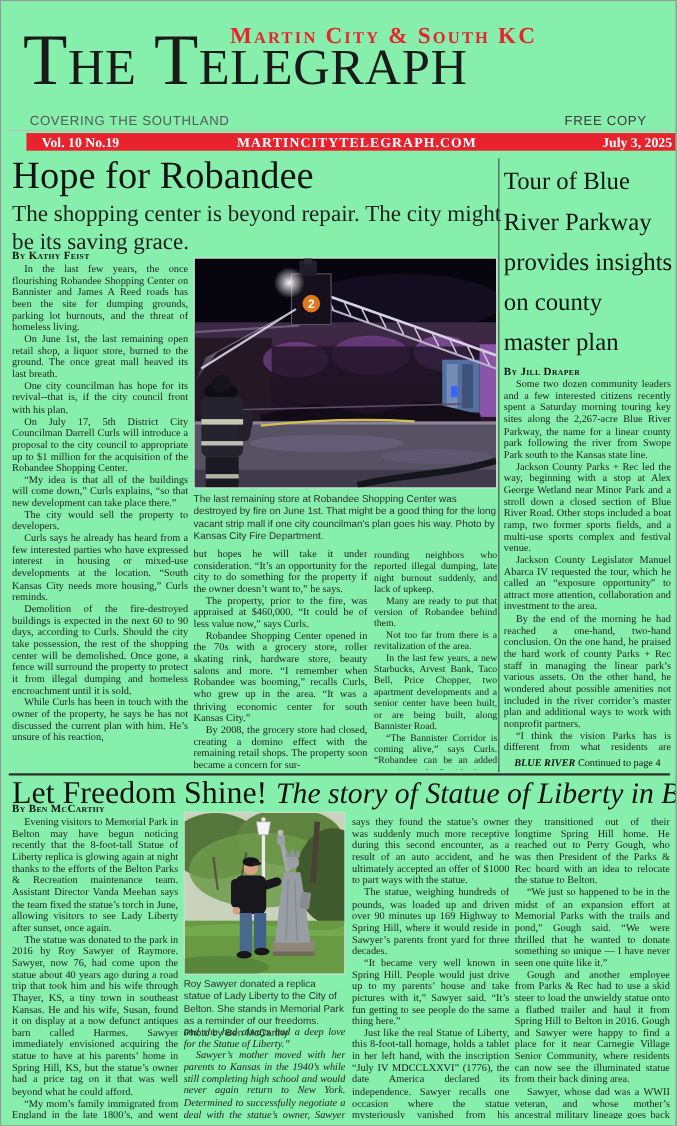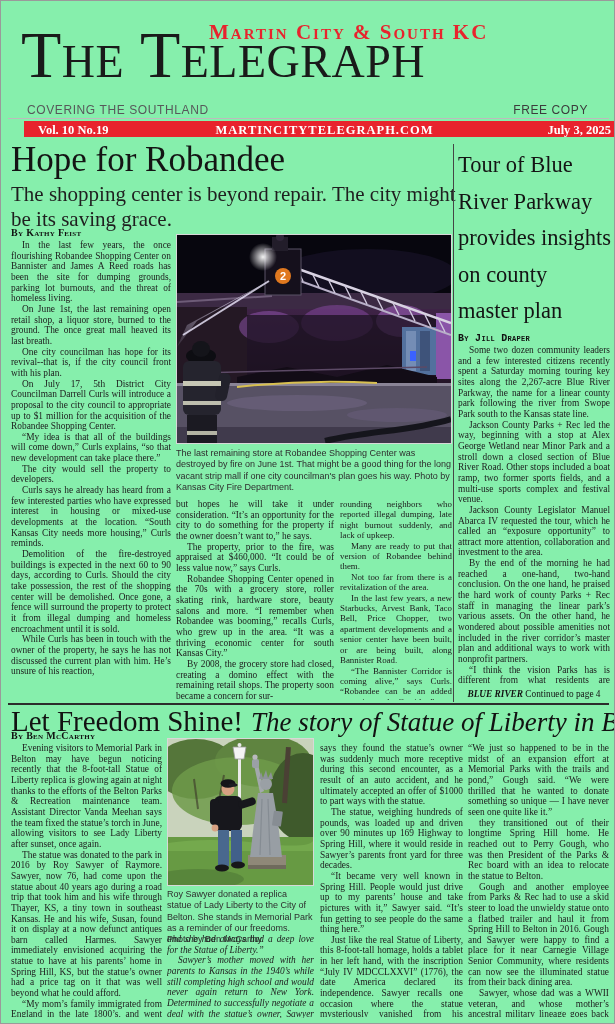--- a/index.html
+++ b/index.html
@@ -34,21 +34,21 @@
   .lead-c1{top:239px;left:10px;width:160px;height:461px;}
   .photo1{top:233px;left:175px;width:276px;height:210px;border:1px solid #d8d8d8;box-sizing:border-box;}
   .cap{font-family:"Liberation Sans",sans-serif;font-size:9px;line-height:11.3px;color:#2e2e2e;}
   .cap1{top:447px;left:175px;width:276px;}
   .lead-c2{top:498px;left:175px;width:158px;height:201px;}
   .lead-c3{top:498px;left:339px;width:112px;height:201px;font-size:8.9px;line-height:10.4px;}
   .vrule{top:143px;left:452px;width:1px;height:558px;background:#454545;}
 
   
   .sb-h{top:146px;left:457px;width:154px;font-size:22.5px;line-height:36.5px;color:#141414;}
-  .sb-by{top:332px;left:457px;font-family:Liberation Mono, monospace;}
+  .sb-by{top:332px;left:457px;}
   .sb-t{top:344px;left:457px;width:152px;height:341px;}
   .sb-cont{top:688px;left:457px;width:152px;font-size:9.3px;text-align:center;color:#111;}
   .sb-cont .tag{font-style:italic;font-weight:bold;}
 
   .sec-rule{top:702px;left:7px;width:601px;height:2px;background:#2c2c2c;}
 
   
   .f-h{top:704px;left:10px;width:600px;white-space:nowrap;}
   .f-h .main{font-size:29px;color:#121212;}
   .f-h .sub{font-size:27px;font-style:italic;color:#121212;margin-left:8px;}
@@ -265,19 +265,19 @@
       <p>and she had always had a deep love for the Statue of Liberty.”</p>
       <p>Sawyer’s mother moved with her parents to Kansas in the 1940’s while still completing high school and would never again return to New York. Determined to successfully negotiate a deal with the statue’s owner, Sawyer and his father returned to Thayer, KS. Sawyer</p>
     </div>
   <div class="abs body cont f-c3">
       <p>says they found the statue’s owner was suddenly much more receptive during this second encounter, as a result of an auto accident, and he ultimately accepted an offer of $1000 to part ways with the statue.</p>
       <p>The statue, weighing hundreds of pounds, was loaded up and driven over 90 minutes up 169 Highway to Spring Hill, where it would reside in Sawyer’s parents front yard for three decades.</p>
       <p>“It became very well known in Spring Hill. People would just drive up to my parents’ house and take pictures with it,” Sawyer said. “It’s fun getting to see people do the same thing here.”</p>
       <p>Just like the real Statue of Liberty, this 8-foot-tall homage, holds a tablet in her left hand, with the inscription “July IV MDCCLXXVI” (1776), the date America declared its independence. Sawyer recalls one occasion where the statue mysteriously vanished from his parents home, but it was soon retrieved after being located “hiding” in a nearby wheatfield by a school bus driver.</p>
     </div>
   <div class="abs body cont f-c4">
+      <p>they transitioned out of their longtime Spring Hill home. He reached out to Perry Gough, who was then President of the Parks &amp; Rec board with an idea to relocate the statue to Belton.</p>
       <p>“We just so happened to be in the midst of an expansion effort at Memorial Parks with the trails and pond,” Gough said. “We were thrilled that he wanted to donate something so unique — I have never seen one quite like it.”</p>
-      <p>they transitioned out of their longtime Spring Hill home. He reached out to Perry Gough, who was then President of the Parks &amp; Rec board with an idea to relocate the statue to Belton.</p>
       <p>Gough and another employee from Parks &amp; Rec had to use a skid steer to load the unwieldy statue onto a flatbed trailer and haul it from Spring Hill to Belton in 2016. Gough and Sawyer were happy to find a place for it near Carnegie Village Senior Community, where residents can now see the illuminated statue from their back dining area.</p>
       <p>Sawyer, whose dad was a WWII veteran, and whose mother’s ancestral military lineage goes back to the Civil War, says he looks forward to quietly visiting the park this week and observing the many families of veterans posing with the fully-functioning statue that occupied his parents front yard for decades.</p>
     </div>
 
 </div>
 
 </body></html>

